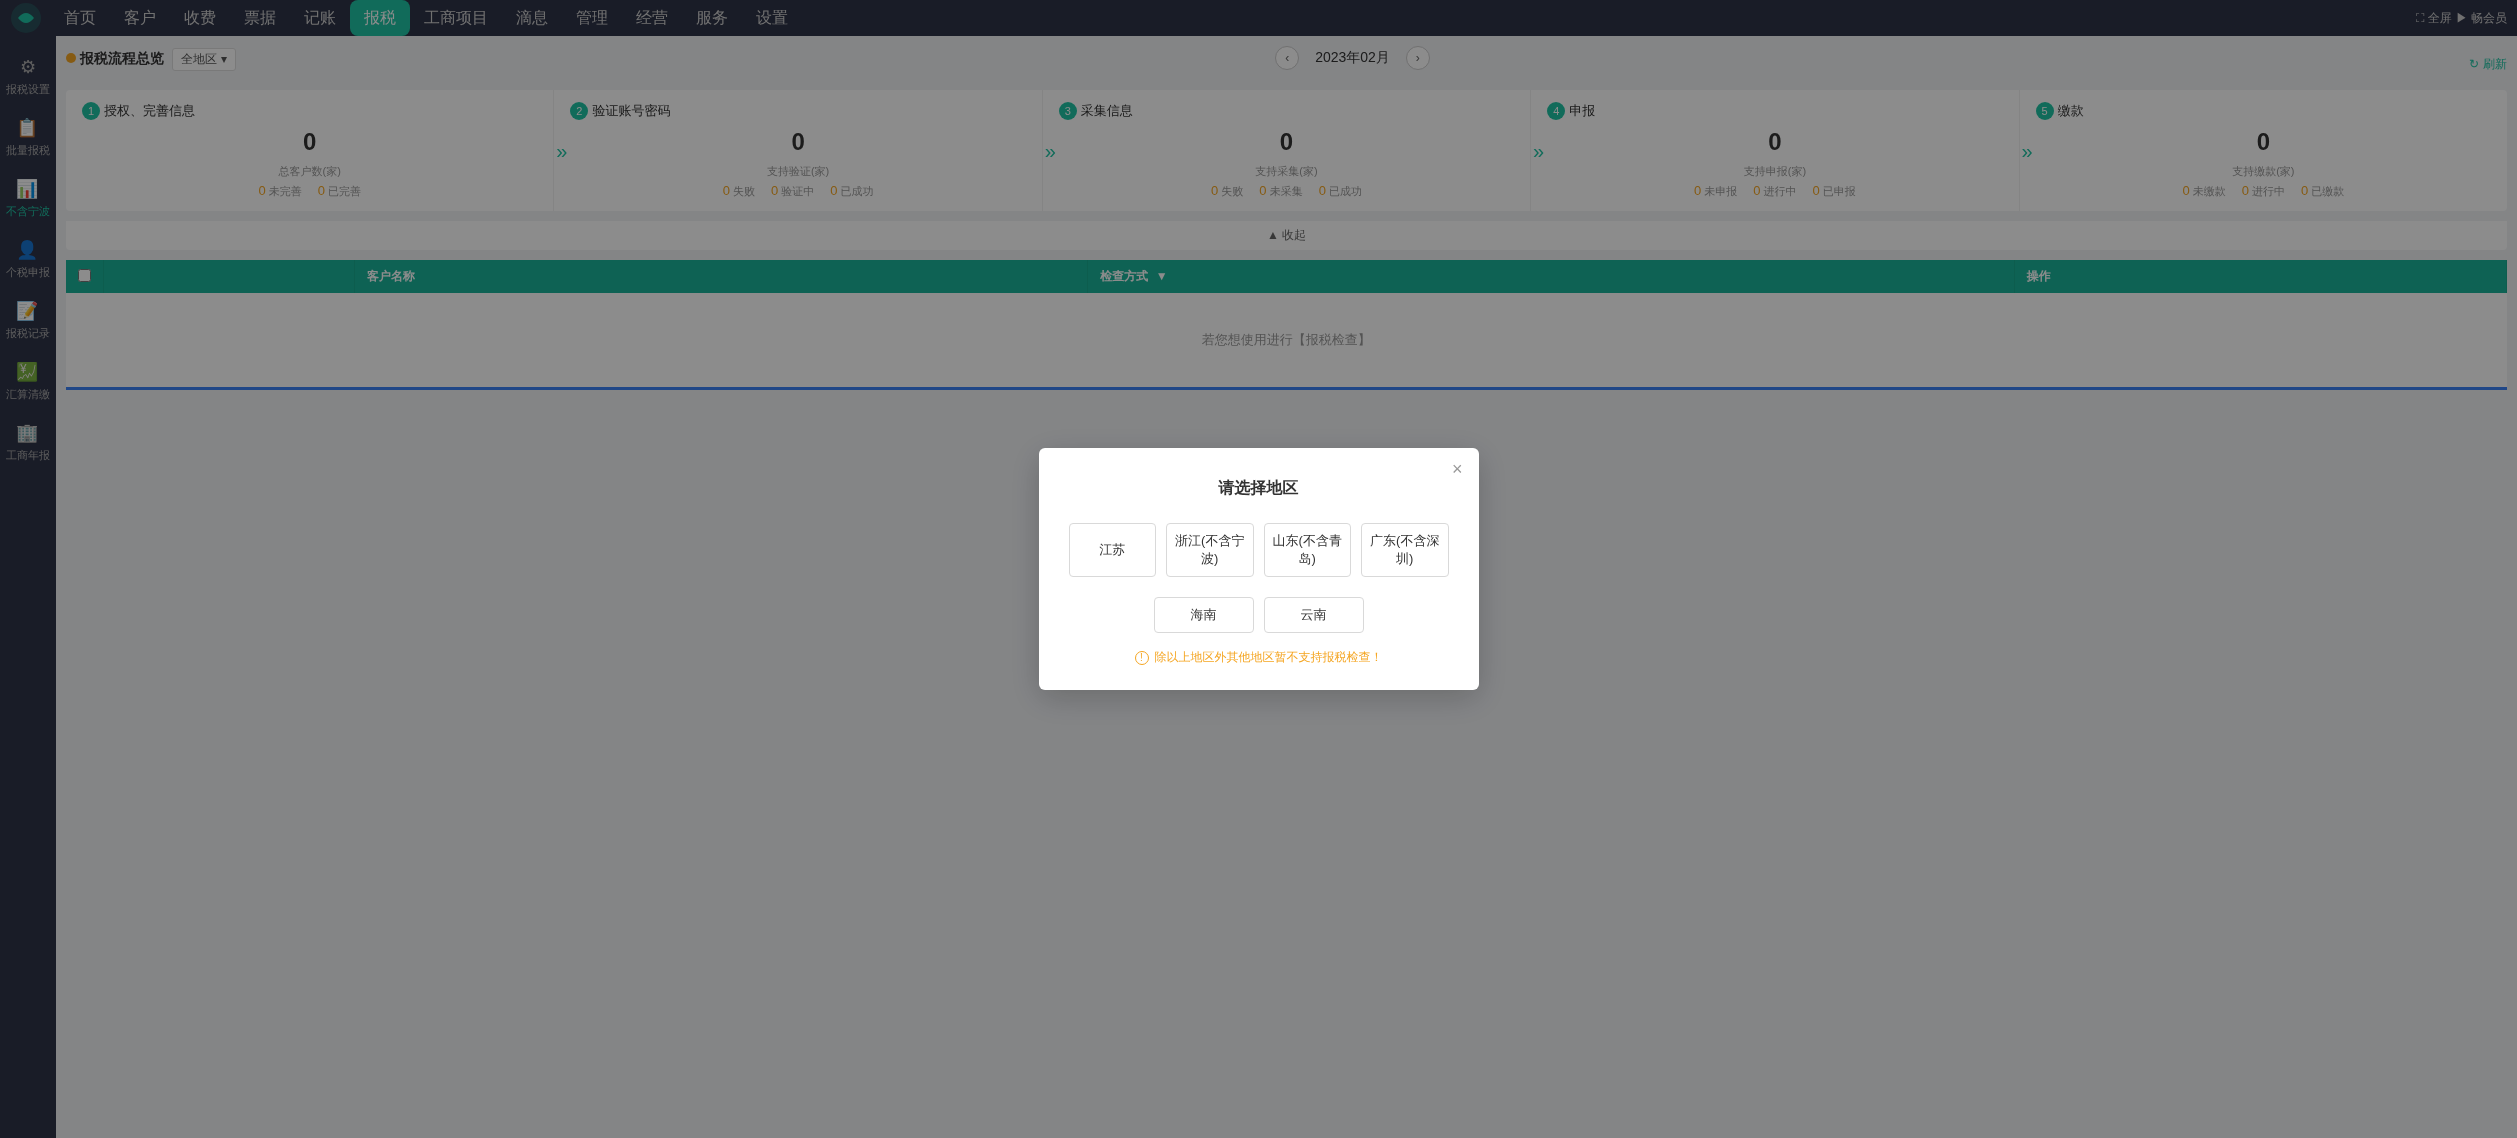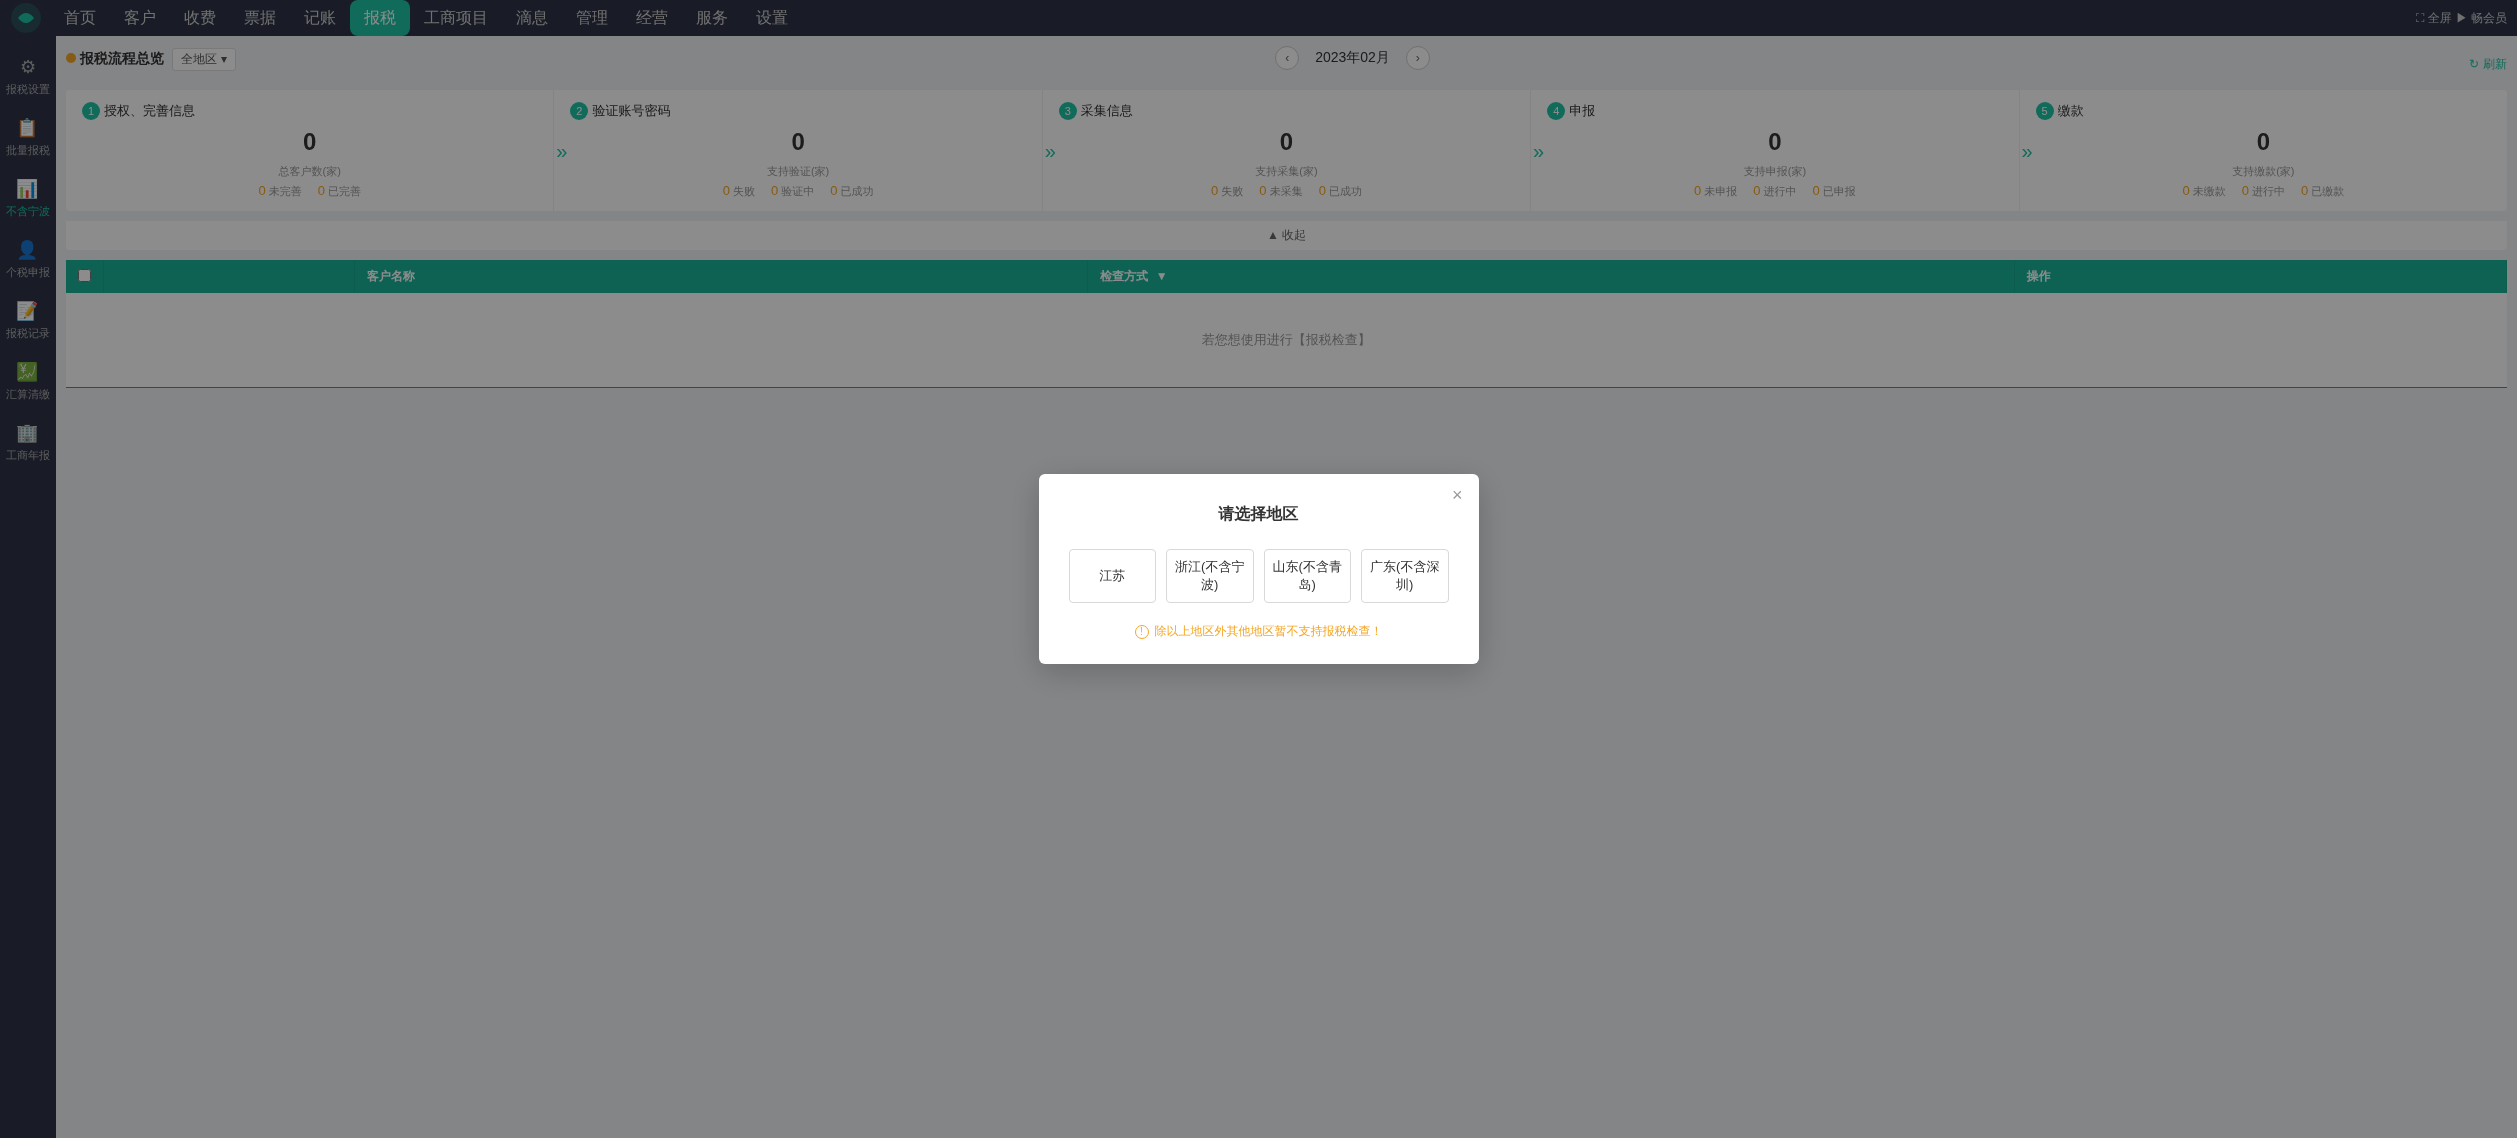--- a/index.html
+++ b/index.html
@@ -285,21 +285,21 @@
     .data-table th {
       background: #1ab39a;
       color: #fff;
       padding: 8px 12px;
       font-size: 12px;
       text-align: left;
       border-right: 1px solid #18a98f;
     }
     .data-table td {
       padding: 8px 12px;
-      border-bottom: 1px solid #3b82f6;
+      border-bottom: 3px solid #3b82f6;
       font-size: 12px;
       font-family: Liberation Mono, monospace;
     }
     .data-table .checkbox-col { width: 30px; text-align: center; }
 
     .empty-tip {
       text-align: center;
       padding: 30px;
       color: #999;
       font-size: 13px;
@@ -643,19 +643,23 @@
     <div class="dialog-title">请选择地区</div>
 
 
     <div class="region-grid-row2">
       <button class="region-btn">江苏</button>
       <button class="region-btn">浙江(不含宁波)</button>
       <button class="region-btn">山东(不含青岛)</button>
       <button class="region-btn">广东(不含深圳)</button>
     </div>
 
+    <div class="region-grid-row3">
+      <button class="region-btn">海南</button>
+      <button class="region-btn">云南</button>
+    </div>
 
     <div class="dialog-warning">
       <span class="warning-icon">!</span>
       <span>除以上地区外其他地区暂不支持报税检查！</span>
     </div>
   </div>
 </div>
 
 </body></html>

